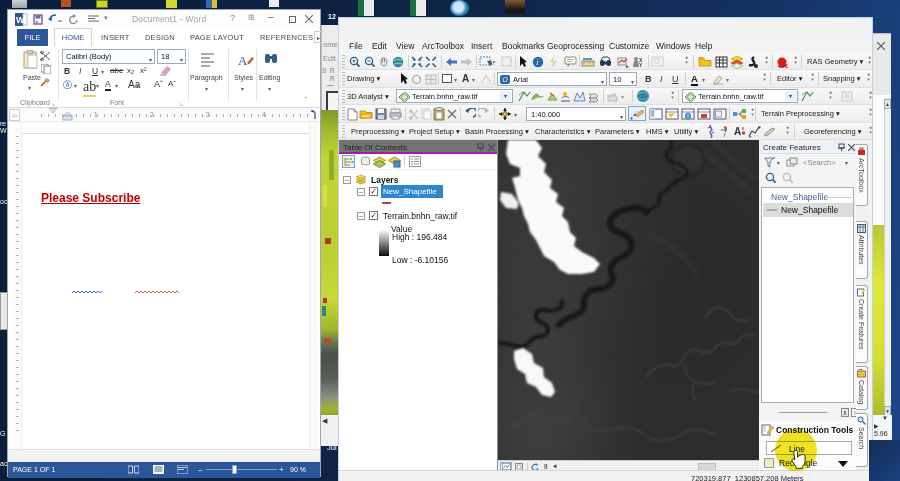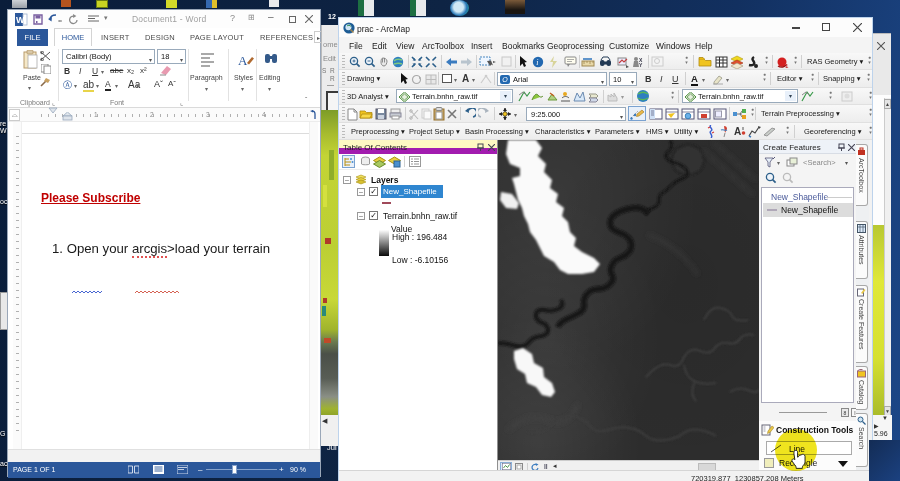--- a/index.html
+++ b/index.html
@@ -145,21 +145,21 @@
     <span class="abs txt" style="left:93px;top:22px;font-size:6px;color:#666;">▾</span>
     <span class="abs txt" style="left:102px;top:20px;font-size:8px;text-decoration:line-through;color:#333;">abe</span>
     <span class="abs txt" style="left:119px;top:20px;font-size:8px;color:#333;">x₂</span>
     <span class="abs txt" style="left:132px;top:20px;font-size:8px;color:#333;">x²</span>
     <svg class="abs" style="left:151px;top:19px;" width="13" height="11" viewBox="0 0 13 11">
         <path d="M2 8L8 1l4 3-5 6z" fill="#e89ab0"></path>
         <path d="M1 10h6" stroke="#888"></path>
       </svg>
     <span class="abs txt" style="left:55px;top:33px;font-size:9px;color:#2b579a;">Ⓐ</span>
     <span class="abs txt" style="left:66px;top:36px;font-size:6px;color:#666;">▾</span>
-    <span class="abs txt" style="left:75px;top:33px;font-size:10px;color:#333;border-bottom:2.5px solid #e8d44a;">ab</span>
+    <span class="abs txt" style="left:75px;top:33px;font-size:14px;color:#333;border-bottom:2.5px solid #e8d44a;font-family:Liberation Serif, serif;">ab</span>
     <span class="abs txt" style="left:88px;top:36px;font-size:6px;color:#666;">▾</span>
     <span class="abs txt" style="left:97px;top:33px;font-size:8.5px;color:#333;border-bottom:2.5px solid #222;">A</span>
     <span class="abs txt" style="left:107px;top:36px;font-size:6px;color:#666;">▾</span>
     <span class="abs txt" style="left:120px;top:33px;font-size:10px;color:#333;">Aa</span>
     <span class="abs txt" style="left:128px;top:36px;font-size:6px;color:#666;">▾</span>
     <span class="abs txt" style="left:146px;top:33px;font-size:9px;color:#333;">Aˇ</span>
     <span class="abs txt" style="left:160px;top:33px;font-size:8px;color:#333;">Aˇ</span>
 
     <span class="glabel txt" style="left:12px;top:53px;">Clipboard ⌞</span>
     <span class="glabel txt" style="left:102px;top:53px;">Font</span>
@@ -212,21 +212,20 @@
         <rect x="1" y="4" width="9" height="4" fill="#dfe5ec" stroke="#98a8bc" stroke-width="0.8"></rect>
       </svg>
   </div>
   <div id="wdoc">
 
     <div class="abs" style="left:5px;top:0;width:9px;height:327px;background:#fbfbfb;border-right:1px solid #efefef;">
         <div class="abs" style="left:3px;top:14px;width:3px;height:300px;background:repeating-linear-gradient(#b0b0b0 0 1px,transparent 1px 7px);"></div>
       </div>
     <div class="abs" style="left:14px;top:11px;width:296px;height:1px;background:#dcdcdc;"></div>
     <div class="abs txt" style="left:33px;top:69px;font-size:12px;font-weight:bold;color:#c00000;text-decoration:underline;">Please Subscribe</div>
-    <div class="abs txt" style="left:44px;top:119px;font-size:13.2px;color:#1a1a1a;">1. Open your <span style="border-bottom:2px dotted #e05050;">arcgis</span>&gt;load your terrain</div>
     <svg class="abs" style="left:64px;top:168px;" width="32" height="4" viewBox="0 0 32 4">
         <path d="M0 3l2-2 2 2 2-2 2 2 2-2 2 2 2-2 2 2 2-2 2 2 2-2 2 2 2-2 2 2 2-2" fill="none" stroke="#3355cc" stroke-width="0.9"></path>
       </svg>
     <svg class="abs" style="left:127px;top:168px;" width="44" height="4" viewBox="0 0 44 4">
         <path d="M0 3l2-2 2 2 2-2 2 2 2-2 2 2 2-2 2 2 2-2 2 2 2-2 2 2 2-2 2 2 2-2 2 2 2-2 2 2 2-2 2 2 2-2 2 2" fill="none" stroke="#d05040" stroke-width="0.9"></path>
       </svg>
 
     <div class="abs" style="left:301px;top:0;width:9px;height:327px;background:#fafafa;border-left:1px solid #eee;"></div>
   </div>
   <div id="whscroll"></div>
@@ -269,34 +268,20 @@
     <div class="abs" style="left:8px;top:40px;width:5px;height:30px;background:#8fae2a;"></div>
     <div class="abs" style="left:2px;top:75px;width:4px;height:22px;background:#d4e040;"></div>
   </div>
   <div class="abs" style="left:0;top:415px;width:17px;height:31px;background:#f0f0f0;">
     <span class="abs txt" style="left:1px;top:2px;font-size:7px;color:#333;">◀</span>
   </div>
   <span class="abs txt" style="left:6px;top:443px;font-size:7.5px;color:#fff;">Jul</span>
 </div>
 
 <div id="arc">
-  <div id="atitle">
-    <svg class="abs" style="left:4px;top:4px;" width="12" height="12" viewBox="0 0 12 12">
-        <circle cx="6" cy="6" r="5.6" fill="#1d5c94"></circle>
-        <circle cx="5.4" cy="5.2" r="3" fill="#cfe4f2"></circle>
-        <path d="M7.5 7.5l3 3" stroke="#9a8050" stroke-width="1.6"></path>
-        <path d="M4 4c1-1 3-1 4 .5" stroke="#2e8f5a" stroke-width="1" fill="none"></path>
-      </svg>
-    <span class="abs txt" style="left:18px;top:6px;font-size:8.5px;color:#222;">prac - ArcMap</span>
-    <span class="abs" style="left:453px;top:9px;width:8px;height:1.5px;background:#444;"></span>
-    <span class="abs" style="left:483px;top:5px;width:8px;height:8px;border:1.2px solid #444;"></span>
-    <svg class="abs" style="left:514px;top:5px;" width="9" height="9" viewBox="0 0 9 9">
-        <path d="M0 0L9 9M9 0L0 9" stroke="#444" stroke-width="1.2"></path>
-      </svg>
-  </div>
   <div id="amenu">
     <span class="mi" style="left:10px;">File</span>
       <span class="mi" style="left:33px;">Edit</span>
       <span class="mi" style="left:57px;">View</span>
       <span class="mi" style="left:83px;">ArcToolbox</span>
       <span class="mi" style="left:132px;">Insert</span>
       <span class="mi" style="left:163px;">Bookmarks</span>
       <span class="mi" style="left:208px;">Geoprocessing</span>
       <span class="mi" style="left:270px;">Customize</span>
       <span class="mi" style="left:317px;">Windows</span>
@@ -569,21 +554,21 @@
         <path d="M3 9A4.5 4.5 0 1 1 8 3" fill="none" stroke="#aab4be" stroke-width="1.6"></path>
         <path d="M7.5 0L11 3 7 5z" fill="#aab4be"></path>
       </svg>
     <div class="tsep" style="left:155px;"></div>
     <svg class="abs" style="left:159px;top:2px;" width="14" height="14" viewBox="0 0 14 14">
         <path d="M7 1v12M1 7h12" stroke="#222" stroke-width="1.2"></path>
         <path d="M7 1L5 4h4zM7 13l-2-3h4zM1 7l3-2v4zM13 7l-3-2v4z" fill="#222"></path>
         <circle cx="7" cy="7" r="2.2" fill="#f0c420" stroke="#222" stroke-width="0.6"></circle>
       </svg>
     <span class="abs txt" style="left:175px;top:6px;font-size:6px;color:#666;">▾</span>
-    <div class="combo" style="left:187px;top:2px;width:100px;height:14px;line-height:13px;"><span style="padding-left:4px;">9:25.000</span><span class="abs" style="right:2px;top:3px;font-size:6px;color:#555;">▾</span></div>
+    <div class="combo" style="left:187px;top:2px;width:100px;height:14px;line-height:13px;"><span style="padding-left:4px;">1:40.000</span><span class="abs" style="right:2px;top:3px;font-size:6px;color:#555;">▾</span></div>
     <span class="abs" style="left:289px;top:1px;width:18px;height:15px;border:1px solid #7aa2d0;background:#e8f0fa;"></span>
     <svg class="abs" style="left:291px;top:3px;" width="14" height="12" viewBox="0 0 14 12">
         <path d="M1 10L8 3" stroke="#888" stroke-width="1" stroke-dasharray="1.5 1.5"></path>
         <circle cx="1.5" cy="10.5" r="1.2" fill="#3a7bbf"></circle>
         <circle cx="5" cy="7" r="1.2" fill="#3a7bbf"></circle>
         <path d="M7 6l5-4 2 2-5 4-2.5.5z" fill="#e8b84a" stroke="#a07820" stroke-width="0.6"></path>
       </svg>
     <svg class="abs" style="left:310px;top:3px;" width="14" height="12" viewBox="0 0 14 12">
         <rect x="1" y="1" width="12" height="10" fill="#fff" stroke="#557"></rect>
         <rect x="1" y="1" width="5" height="10" fill="#cfe0f5"></rect>
@@ -650,21 +635,21 @@
       </svg>
     <svg class="abs" style="left:424px;top:3px;" width="13" height="11" viewBox="0 0 13 11">
         <path d="M1 9L9 2l3 1-8 7z" fill="#c8ccc8" stroke="#999"></path>
       </svg>
     <div class="ovf" style="left:445px;">●<br>▾</div>
     <div class="tsep" style="left:455px;"></div>
     <span class="tlabel" style="left:465px;">Georeferencing ▾</span>
     <div class="ovf" style="left:528px;">●<br>▾</div>
   </div>
   <div id="toc">
-    <div class="abs" style="left:0;top:0;width:100%;height:14px;background:#fef9c3;border-bottom:6px solid #a21caf;">
+    <div class="abs" style="left:0;top:0;width:100%;height:14px;background:#737373;border-bottom:2px solid #a21caf;">
       <span class="abs txt" style="left:4px;top:3px;font-size:8px;color:#222;">Table Of Contents</span>
       <svg class="abs" style="left:138px;top:3px;" width="7" height="9" viewBox="0 0 7 9">
           <rect x="1" y="1" width="5" height="4" fill="none" stroke="#445" stroke-width="1"></rect>
           <path d="M0 5h7M3.5 5v3" stroke="#445" stroke-width="1"></path>
         </svg>
       <svg class="abs" style="left:149px;top:4px;" width="7" height="7" viewBox="0 0 7 7">
           <path d="M0 0L7 7M7 0L0 7" stroke="#445" stroke-width="1.1"></path>
         </svg>
     </div>
     <div class="abs" style="left:0;top:14px;width:100%;height:16px;background:#fff;border-bottom:1px solid #eee;">

